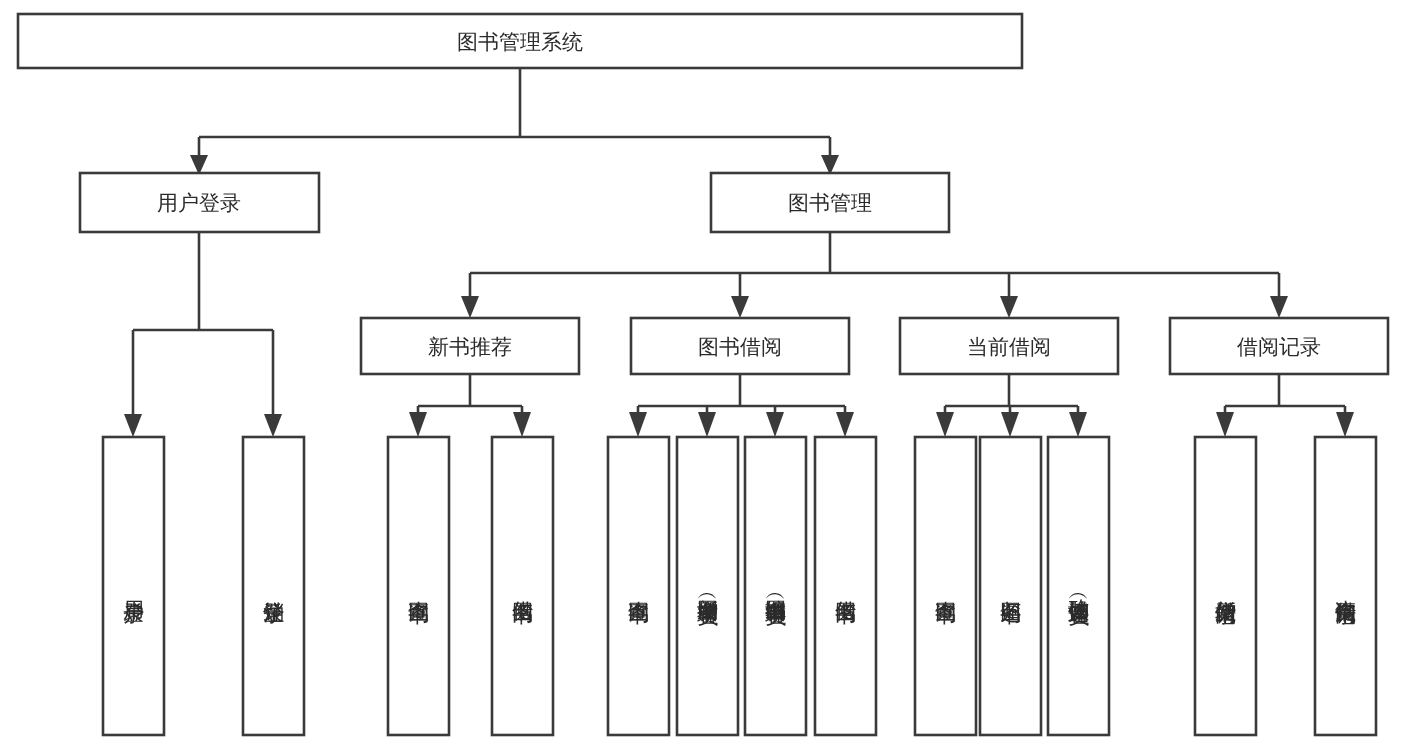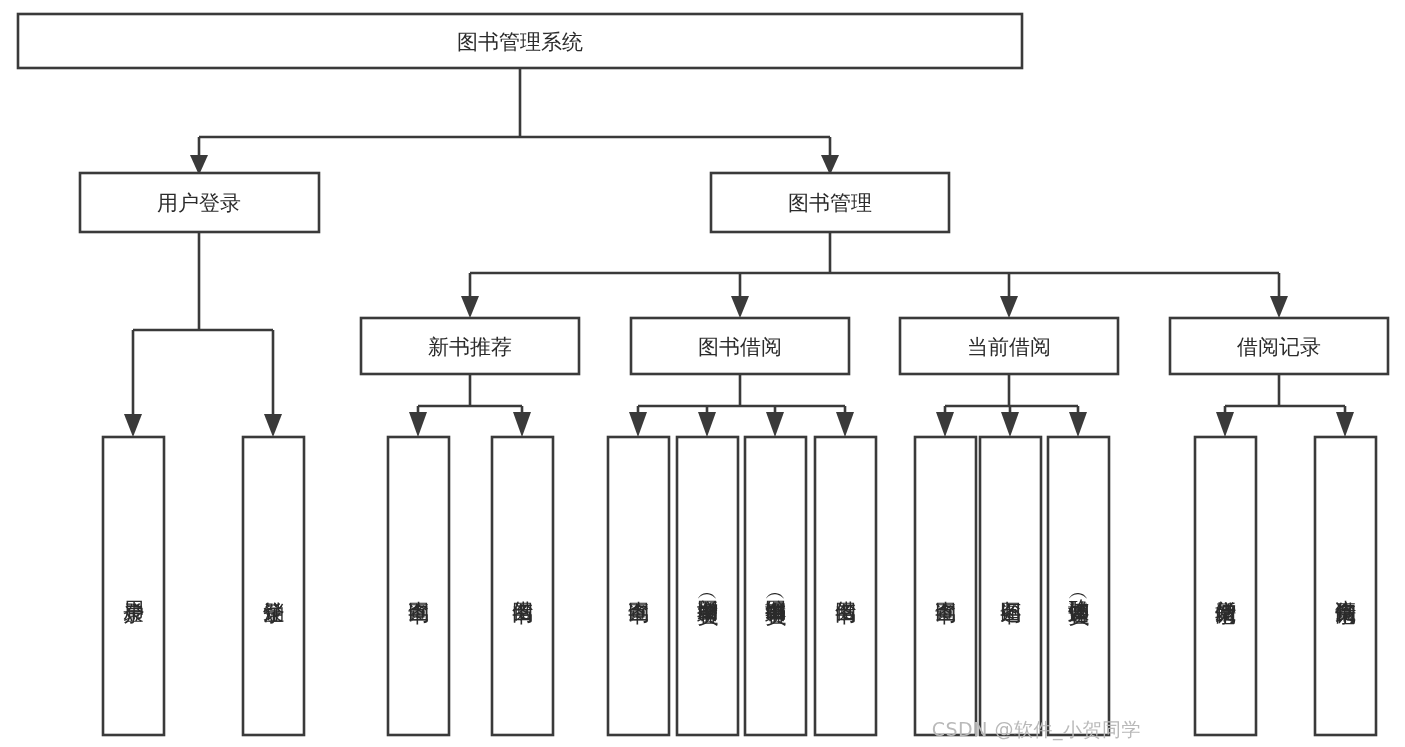--- a/index.html
+++ b/index.html
@@ -284,14 +284,13 @@
       <rect class="node-box" x="1315" y="437" width="61" height="298"></rect>
       <foreignObject class="leaf-label-fo" x="1315" y="437" width="61" height="298">
         <div xmlns="http://www.w3.org/1999/xhtml" class="leaf-label">
             <span>查询借阅记录</span>
           </div>
       </foreignObject>
     </g>
 
   </svg>
 
-  <div class="watermark">CSDN @软件_小贺同学</div>
 </div>
 
 </body></html>

